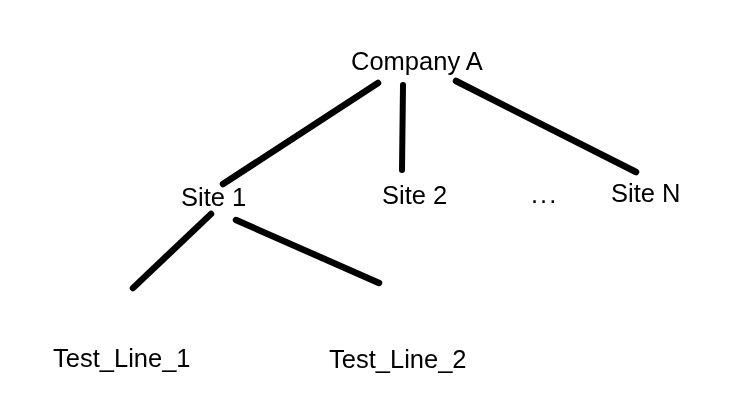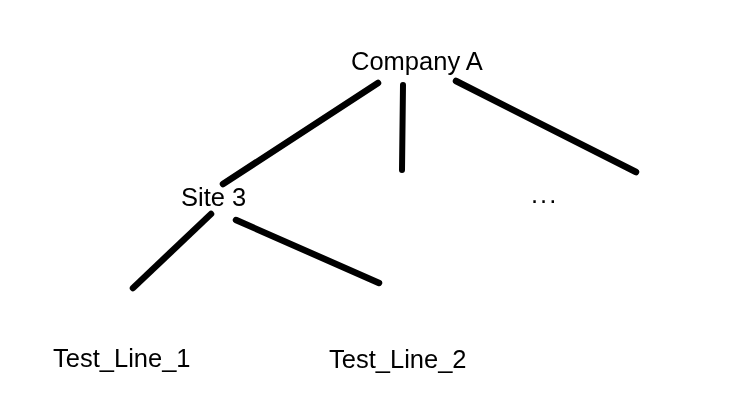--- a/index.html
+++ b/index.html
@@ -87,25 +87,27 @@
   <svg id="edge-layer" viewBox="0 0 750 413" xmlns="http://www.w3.org/2000/svg">
     <line x1="378" y1="83" x2="223" y2="184" stroke="#000000" stroke-width="6.5" stroke-linecap="round"></line>
     <line x1="403" y1="85" x2="402" y2="170" stroke="#000000" stroke-width="6" stroke-linecap="round"></line>
     <line x1="456" y1="81" x2="636" y2="172" stroke="#000000" stroke-width="6.5" stroke-linecap="round"></line>
     <line x1="211" y1="214" x2="133" y2="288" stroke="#000000" stroke-width="6.5" stroke-linecap="round"></line>
     <line x1="236" y1="220" x2="379" y2="283" stroke="#000000" stroke-width="6.5" stroke-linecap="round"></line>
   </svg>
 
   <div class="node-label node-root">Company A</div>
 
-  <div class="node-label node-site1">Site 3</div>
+  <div class="node-label node-site1">Site 1</div>
 
+  <div class="node-label node-site2">Site 2</div>
 
   <div class="node-label node-ellipsis">...</div>
 
+  <div class="node-label node-siteN">Site N</div>
 
   <div class="node-label node-leaf1">
     <span class="leaf-line">Test_Line_1</span>
     
   </div>
 
   <div class="node-label node-leaf2">
     <span class="leaf-line">Test_Line_2</span>
     
   </div>

